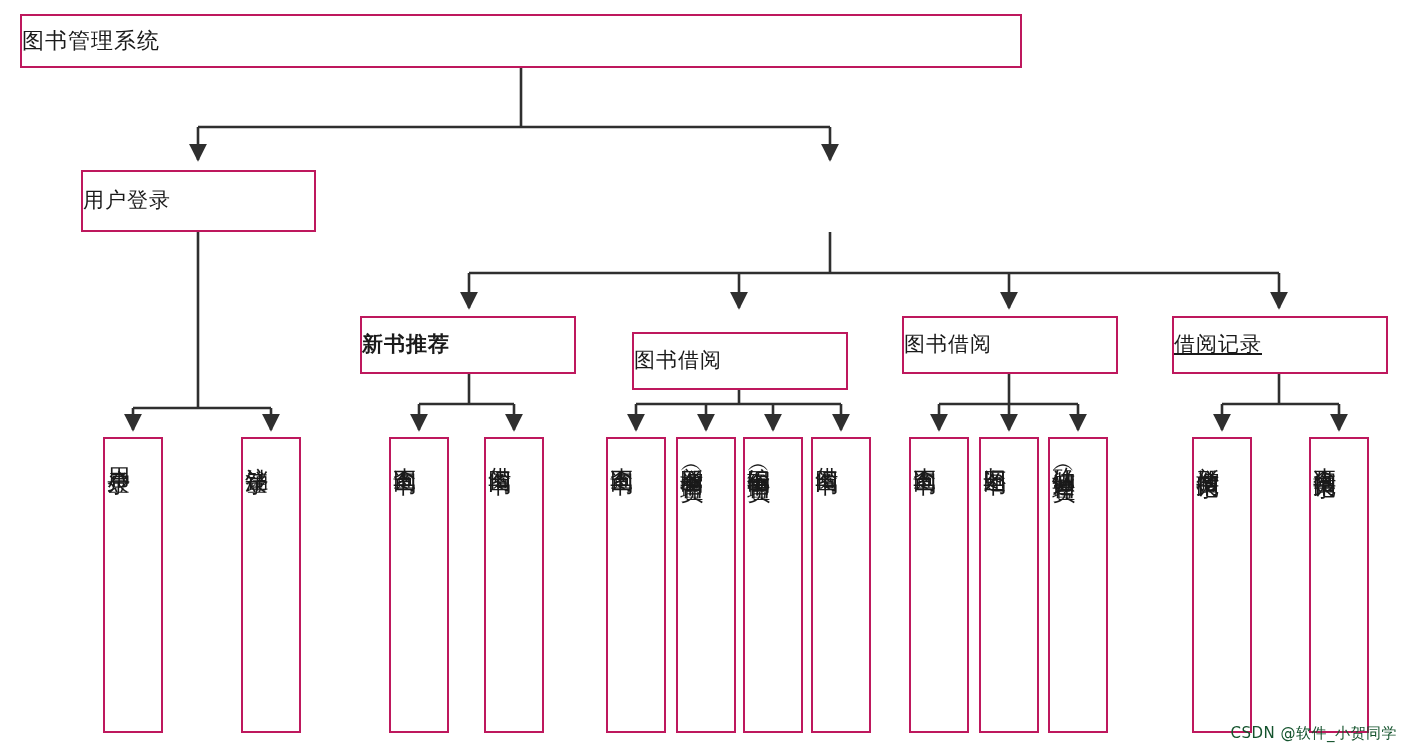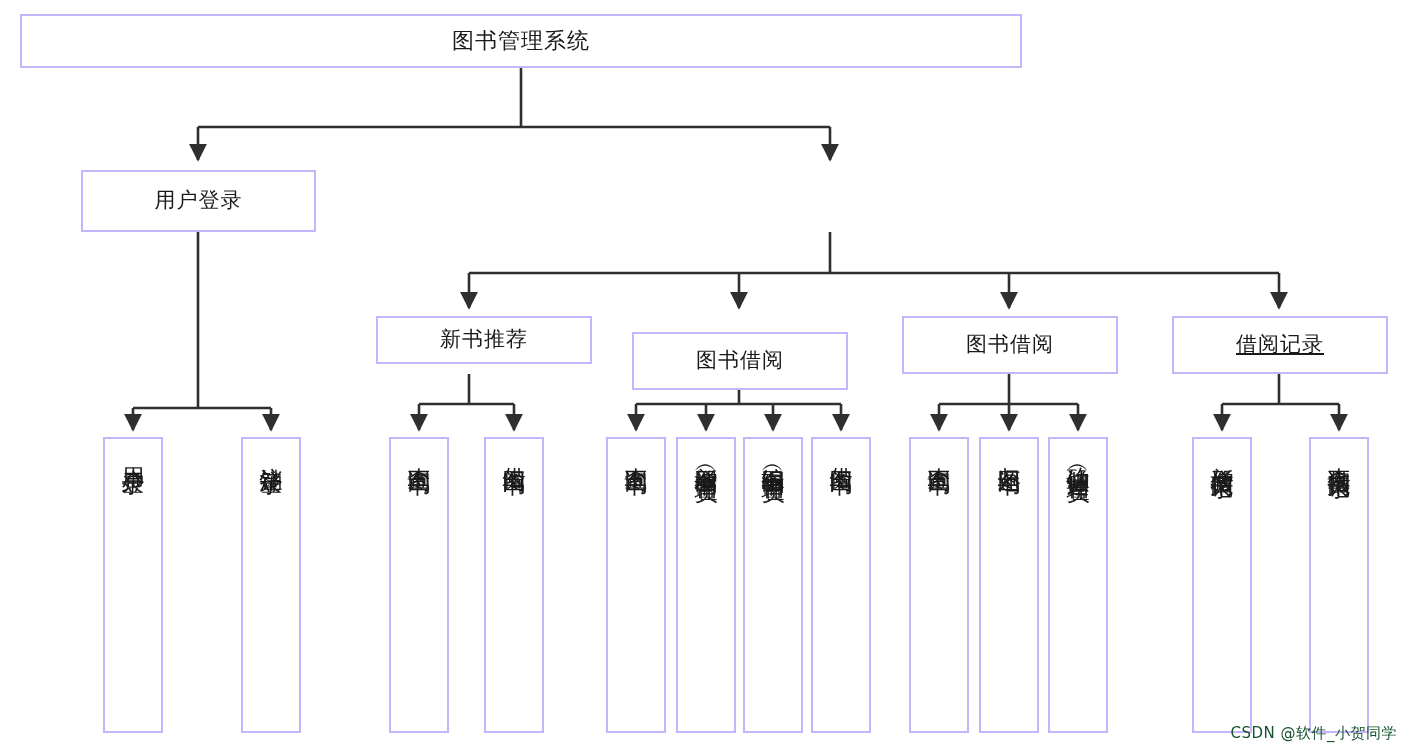--- a/index.html
+++ b/index.html
@@ -19,24 +19,24 @@
   svg#connectors{
     position:absolute;
     left:0;top:0;
     width:1405px;height:747px;
     pointer-events:none;
   }
   .node{
     position:absolute;
     box-sizing:border-box;
     background:#ffffff;
-    border:2px solid #c4b5fd;
+    border:2px solid #be185d;
     display:flex;
     align-items:center;
-    justify-content:center;
+    justify-content:flex-start;
     color:#1a1a1a;
     z-index:2;
   }
   .node .label{
     display:block;
     white-space:nowrap;
     letter-spacing:1px;
   }
   
   .node.horiz .label{
@@ -125,21 +125,21 @@
   </svg>
 
   <div class="node horiz root" style="left:20px;top:14px;width:1002px;height:54px;">
     <span class="label">图书管理系统</span>
   </div>
 
   <div class="node horiz" style="left:81px;top:170px;width:235px;height:62px;">
     <span class="label">用户登录</span>
   </div>
 
-  <div class="node horiz" style="left:376px;top:316px;width:216px;height:48px;">
+  <div class="node horiz" style="left:360px;top:316px;width:216px;height:58px;font-weight:bold;">
     <span class="label">新书推荐</span>
   </div>
   <div class="node horiz" style="left:632px;top:332px;width:216px;height:58px;">
     <span class="label">图书借阅</span>
   </div>
   <div class="node horiz" style="left:902px;top:316px;width:216px;height:58px;">
     <span class="label">图书借阅</span>
   </div>
   <div class="node horiz" style="left:1172px;top:316px;width:216px;height:58px;text-decoration:underline;">
     <span class="label">借阅记录</span>

